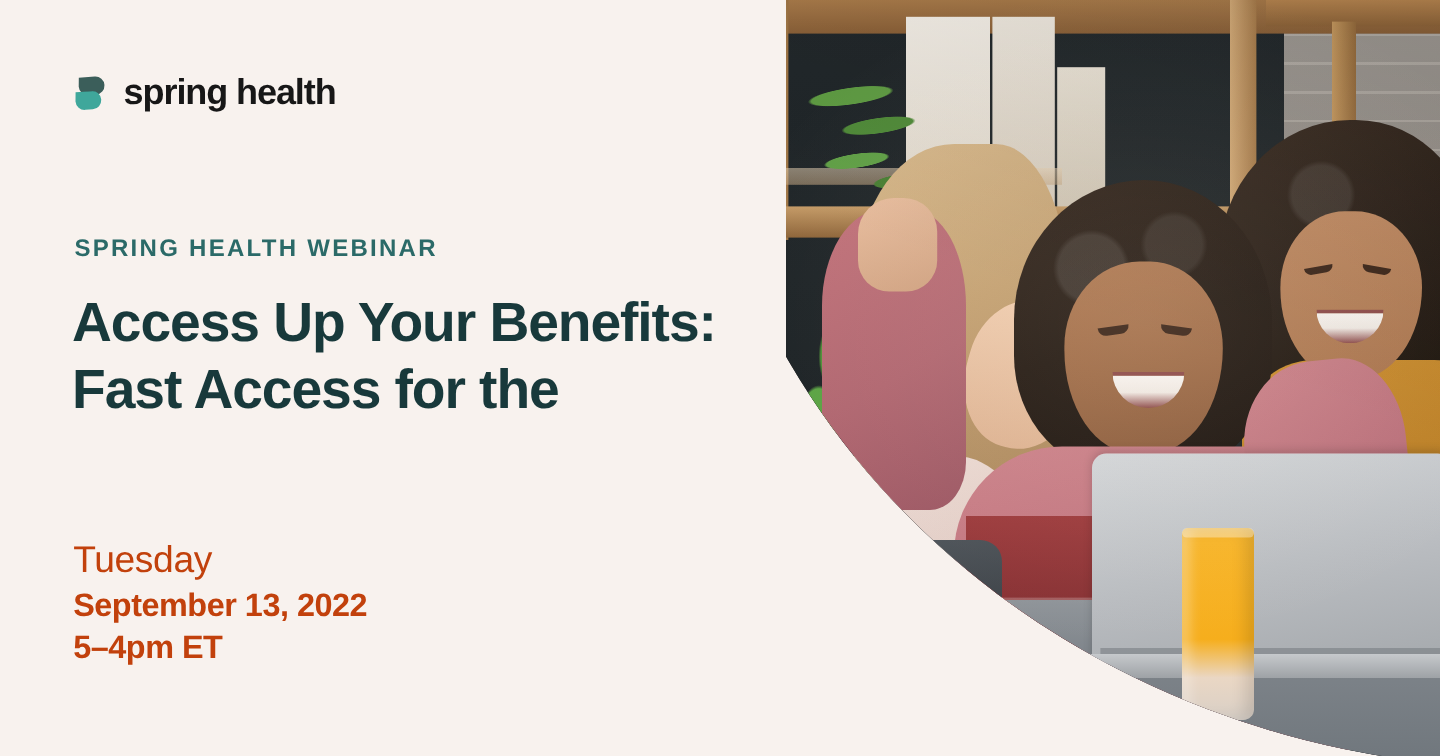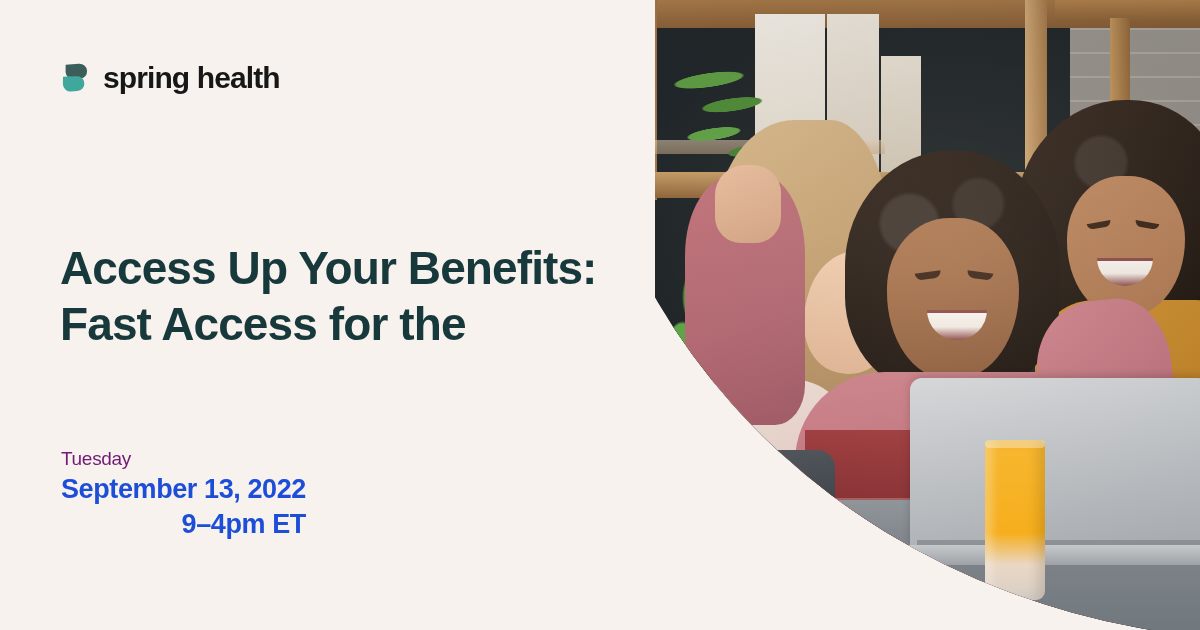--- a/index.html
+++ b/index.html
@@ -71,32 +71,31 @@
   .headline .hl-line { display:block; white-space:nowrap; }
 
   
   .datebox {
     position:absolute;
     left:61px; top:447px;
     line-height:1.30;
   }
   .date-day {
     display:block;
-    font-size:19px;
+    font-size:31px;
     font-weight:400;
     letter-spacing:-0.3px;
-    color:#701a75;
+    color:#c2410c;
   }
   .date-full, .date-time {
     display:block;
     font-size:27px;
     font-weight:700;
     letter-spacing:-0.4px;
-    color:#1d4ed8;
-    text-align:right;
+    color:#c2410c;
   }
 
   
   .photo-wrap {
     position:absolute;
     right:0; top:0;
     width:545px; height:630px;
     overflow:hidden;
     z-index:2;
   }
@@ -387,30 +386,31 @@
       <span class="logo-mark">
         <svg viewBox="0 0 30 32" xmlns="http://www.w3.org/2000/svg" aria-hidden="true">
           <path d="M6.2 2.2 H19.5 a7.6 7.6 0 0 1 0 15.2 H13.2 a7.6 7.6 0 0 1 -7.6 -7.6 Z" fill="#3B5E5A" transform="rotate(-4 13 10)"></path>
           <path d="M10.5 14.4 H23.8 a7.6 7.6 0 0 1 0 15.2 H17.5 a7.6 7.6 0 0 1 -7.6 -7.6 Z" fill="#3FA79B" transform="translate(-7 0) rotate(-4 17 22)"></path>
           <path d="M10.5 14.4 H19.5 a7.6 7.6 0 0 0 0 -0.1 H13.2 Z" fill="#2F5450" opacity="0.55"></path>
         </svg>
       </span>
       <span class="logo-word">spring health</span>
     </div>
 
+    <div class="eyebrow">SPRING HEALTH WEBINAR</div>
 
     <h1 class="headline">
       <span class="hl-line">Access Up Your Benefits:</span>
       <span class="hl-line">Fast Access for the</span>
     </h1>
 
     <div class="datebox">
       <span class="date-day">Tuesday</span>
       <span class="date-full">September 13, 2022</span>
-      <span class="date-time">9–4pm ET</span>
+      <span class="date-time">5–4pm ET</span>
     </div>
   </div>
 
   <div class="photo-wrap">
     <div class="photo-clip">
       <div class="photo">
 
         <div class="sc wall-dark"></div>
         <div class="sc wall-brick"></div>
         <div class="sc shelf-top-beam"></div>

